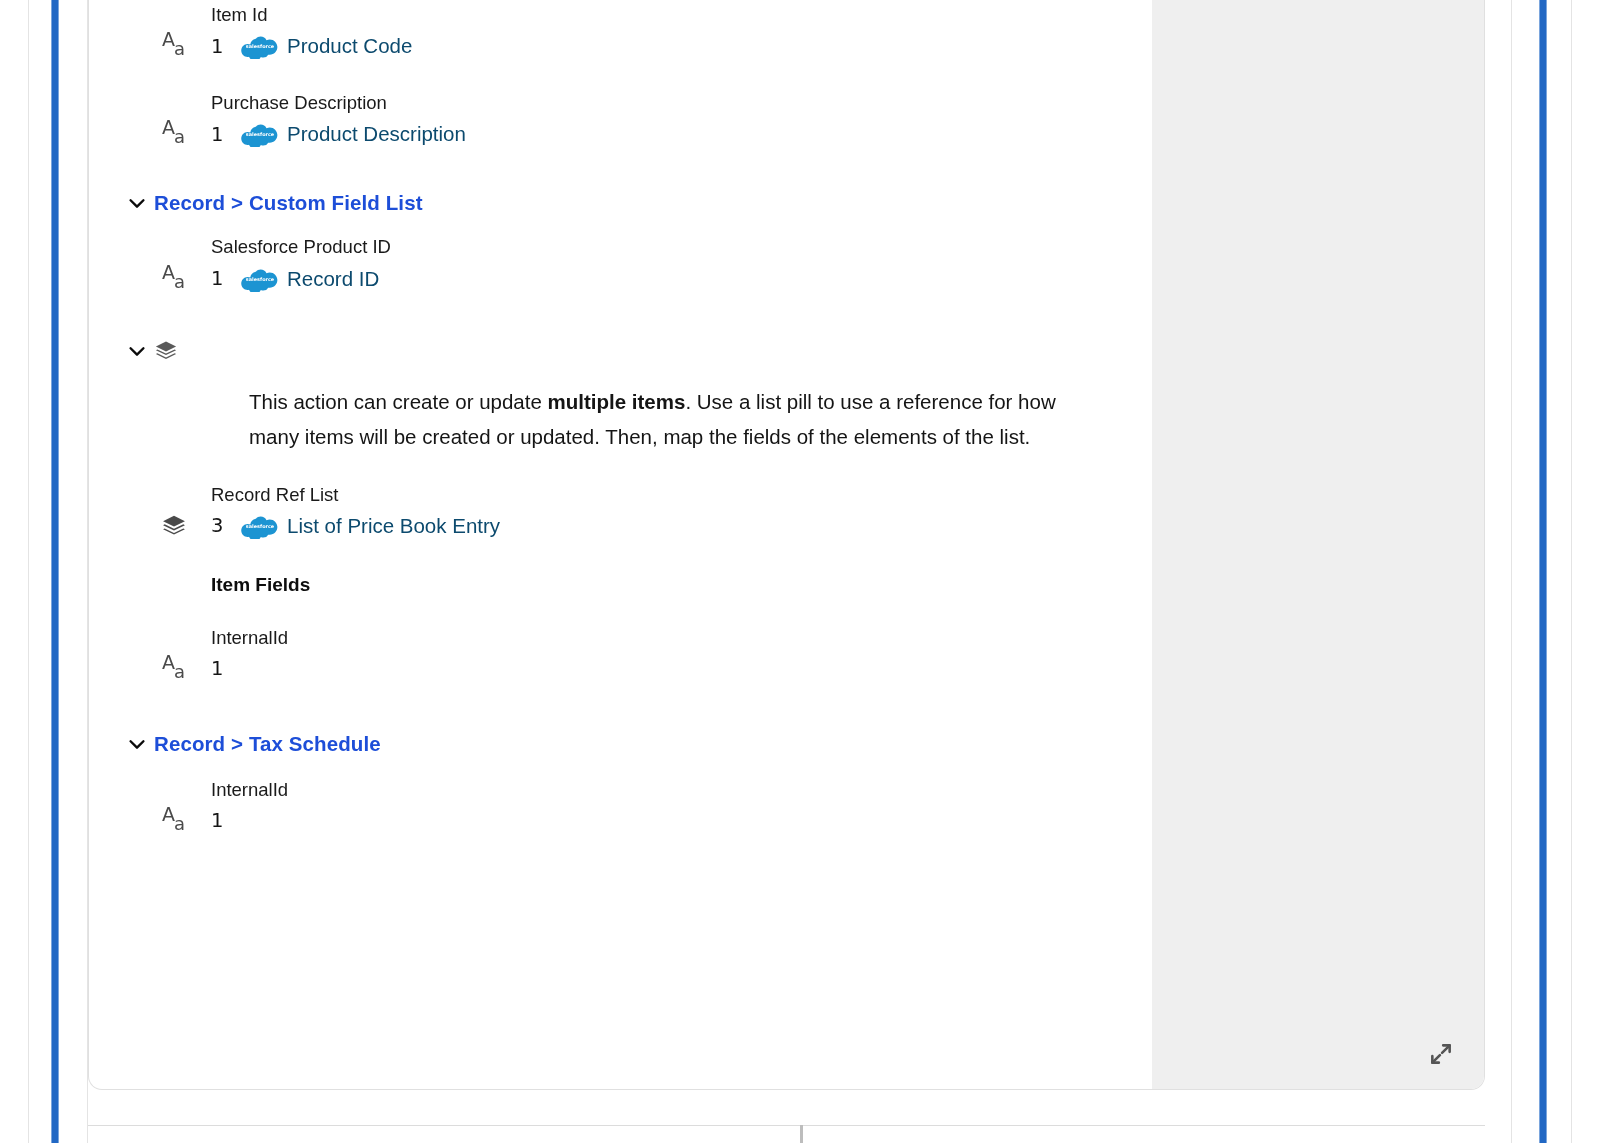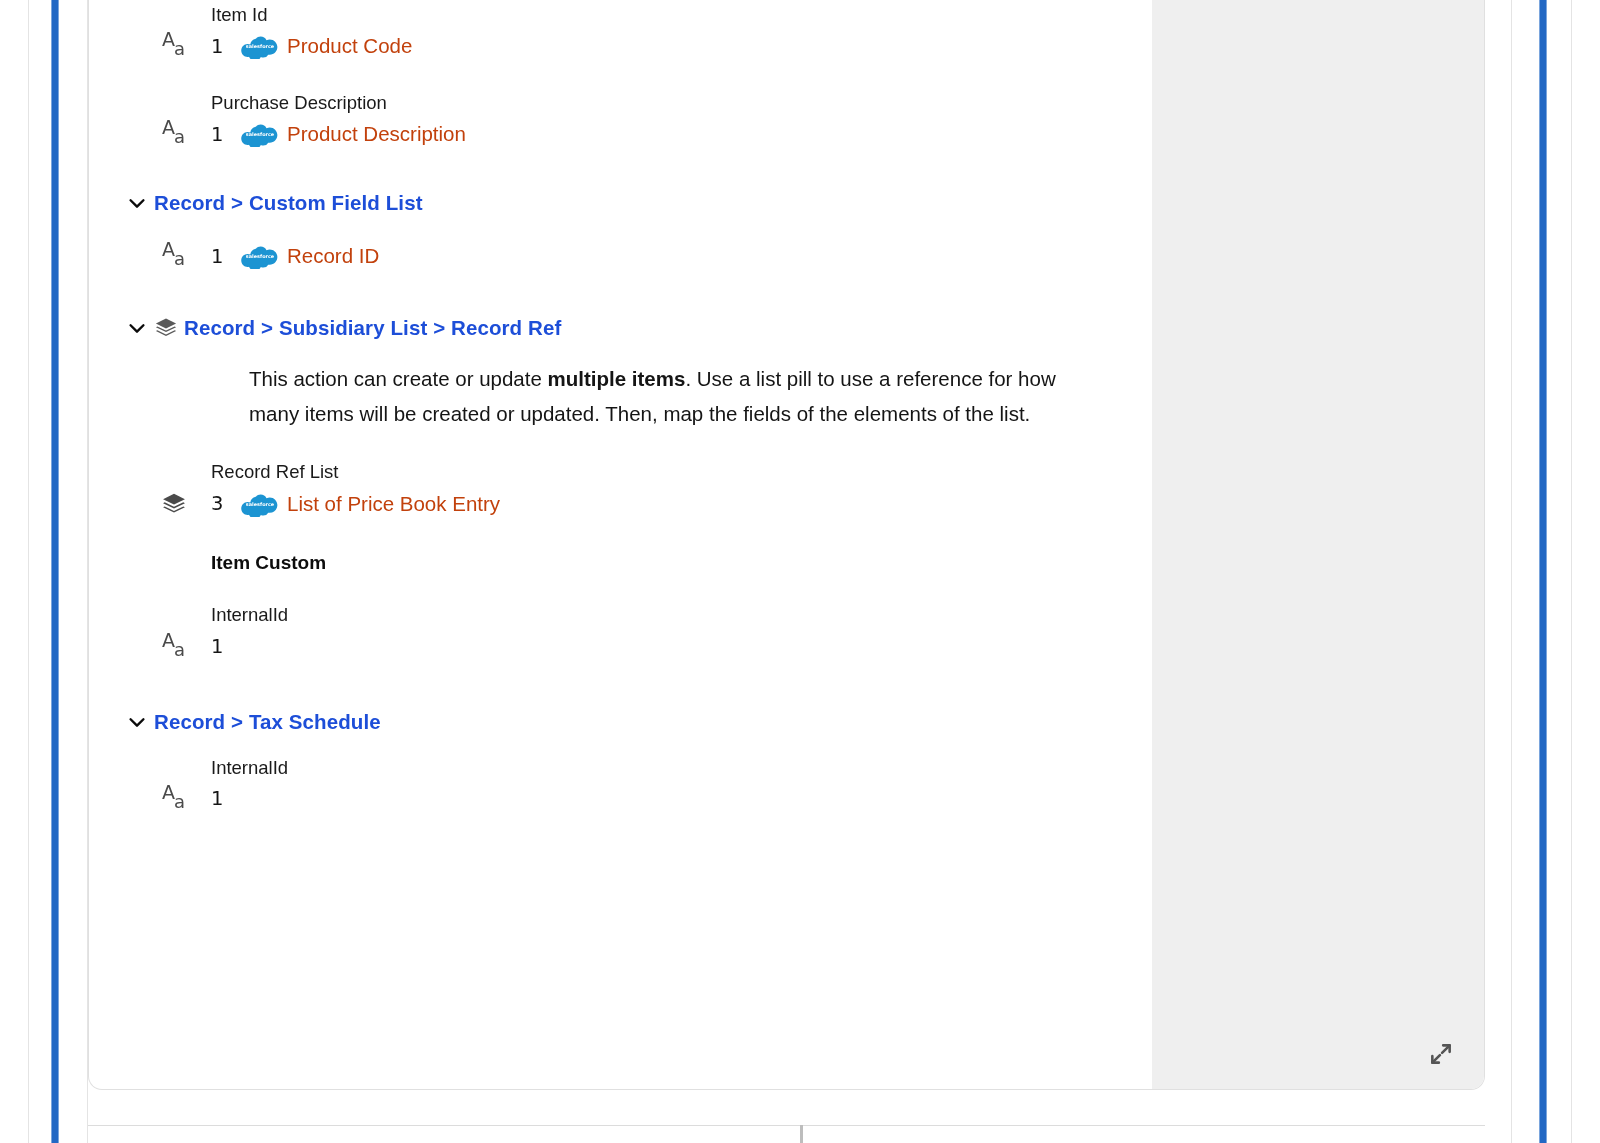--- a/index.html
+++ b/index.html
@@ -203,21 +203,21 @@
     width: 38px;
     height: 26px;
     margin: 0 8px 0 5px;
     flex: 0 0 38px;
     position: relative;
   }
   .sf-logo svg { display: block; width: 38px; height: 26px; }
 
   .pill-link {
     font-size: 20.5px;
-    color: #c2410c;
+    color: #0c4a6e;
     cursor: pointer;
     white-space: nowrap;
   }
 
   .desc {
     padding-left: 160px;
     padding-right: 44px;
     font-size: 20.5px;
     line-height: 35px;
     color: #151515;
@@ -301,20 +301,21 @@
       <div class="sec-header">
         <span class="chev">
           <svg width="22" height="22" viewBox="0 0 24 24" fill="none" stroke="currentColor" stroke-width="2.6" stroke-linecap="round" stroke-linejoin="round">
             <polyline points="5 9 12 16 19 9"></polyline>
           </svg>
         </span>
         <span class="sec-title">Record &gt; Custom Field List</span>
       </div>
 
       <div style="height:16px"></div>
+      <div class="field-label">Salesforce Product ID</div>
       <div class="pill-row">
         <span class="type-icon">
           <span class="aa-icon">
             <span class="a-big">A</span>
               <span class="a-small">a</span>
           </span>
         </span>
         <span class="pill-count">1</span>
         <span class="sf-logo">
           <svg viewBox="0 0 40 28" xmlns="http://www.w3.org/2000/svg">
@@ -332,21 +333,20 @@
             <polyline points="5 9 12 16 19 9"></polyline>
           </svg>
         </span>
         <span class="sec-layers">
           <svg width="24" height="24" viewBox="0 0 24 24" fill="currentColor">
             <path d="M12 2.6 1.9 7.5 12 12.4l10.1-4.9L12 2.6z"></path>
             <path d="M12 14.6 3.4 10.4l-1.5.8L12 16.1l10.1-4.9-1.5-.8L12 14.6z"></path>
             <path d="M12 18.4 3.4 14.2l-1.5.8L12 19.9l10.1-4.9-1.5-.8L12 18.4z"></path>
           </svg>
         </span>
-        <span class="sec-title">Record &gt; Subsidiary List &gt; Record Ref</span>
       </div>
 
       <div style="height:16px"></div>
       <div class="desc"><span>This action can create or update </span><b>multiple items</b><span>. Use a list pill to use a reference for how many items will be created or updated. Then, map the fields of the elements of the list.</span></div>
 
       <div style="height:30px"></div>
       <div class="field-label">Record Ref List</div>
       <div class="pill-row">
         <span class="type-icon">
           <svg width="26" height="26" viewBox="0 0 24 24" fill="currentColor">
@@ -359,21 +359,21 @@
         <span class="sf-logo">
           <svg viewBox="0 0 40 28" xmlns="http://www.w3.org/2000/svg">
             <path fill="#1c94d2" d="M15.5 6.2c1.3-1.4 3.2-2.3 5.2-2.3 2.7 0 5.1 1.5 6.3 3.8 1.1-.5 2.3-.8 3.5-.8 4.5 0 8.2 3.7 8.2 8.3s-3.7 8.3-8.2 8.3c-.6 0-1.1-.1-1.6-.2a6 6 0 0 1-5.3 3.1c-1 0-1.9-.2-2.7-.6a6.9 6.9 0 0 1-6.3 4.1c-2.9 0-5.4-1.8-6.4-4.3-.5.1-1 .2-1.5.2-3.8 0-6.9-3.1-6.9-7s3.1-7 6.9-7c1 0 1.9.2 2.8.6a7.6 7.6 0 0 1 5.9-6.2z"></path>
             <text x="20" y="16.2" font-family="DejaVu Sans, sans-serif" font-size="5.3" font-weight="700" fill="#ffffff" text-anchor="middle">salesforce</text>
           </svg>
         </span>
         <span class="pill-link">List of Price Book Entry</span>
       </div>
 
       <div style="height:28px"></div>
-      <div class="field-label strong">Item Custom</div>
+      <div class="field-label strong">Item Fields</div>
 
       <div style="height:30px"></div>
       <div class="field-label">InternalId</div>
       <div class="pill-row">
         <span class="type-icon">
           <span class="aa-icon">
             <span class="a-big">A</span>
               <span class="a-small">a</span>
           </span>
         </span>

